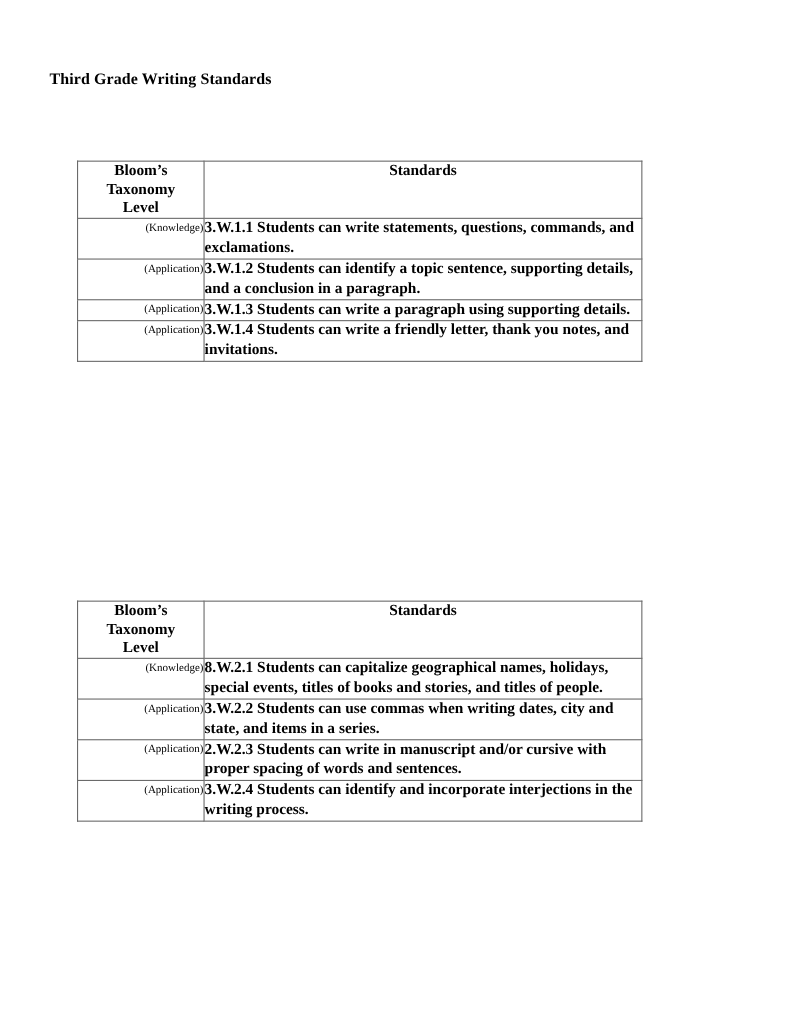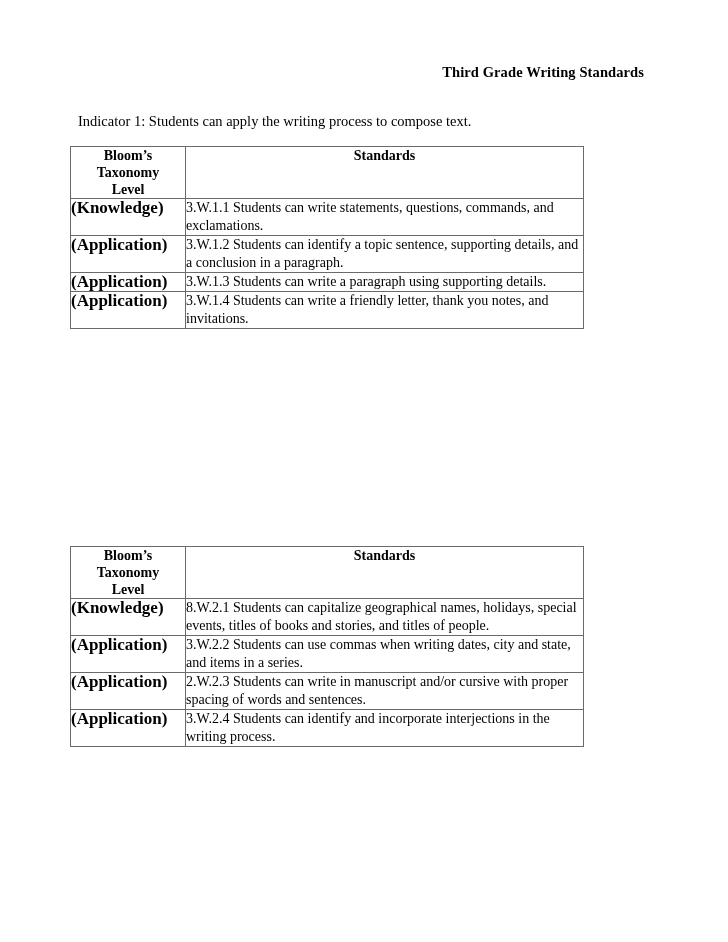--- a/index.html
+++ b/index.html
@@ -18,24 +18,25 @@
   .page {
     position: absolute;
     inset: 0;
     background: #ffffff;
   }
   .doc-title {
     position: absolute;
     left: 0;
     top: 64px;
     width: 644px;
-    text-align: right;
+    text-align: left;
     font-size: 14.5px;
     font-weight: bold;
     letter-spacing: 0.1px;
+    padding-left: 45px;
   }
   .indicator {
     position: absolute;
     left: 78px;
     font-size: 14.5px;
     font-weight: normal;
     white-space: nowrap;
   }
   #indicator-1 { top: 113px; }
   #indicator-2 { top: 511px; }
@@ -70,44 +71,43 @@
 
   th.hdr-standards {
     text-align: center;
     font-weight: bold;
     font-size: 14px;
     line-height: 17px;
     padding: 6px 4px 8px 4px;
   }
 
   td.cell-level {
-    font-size: 17px;
-    font-weight: bold;
+    font-size: 10px;
+    font-weight: normal;
     line-height: 18px;
     padding: 18px 4px 20px 10px;
-    text-align: left;
+    text-align: right;
     white-space: nowrap;
   }
   td.cell-standard {
     font-size: 14px;
-    font-weight: normal;
+    font-weight: bold;
     line-height: 18px;
     padding: 18px 14px 20px 7px;
     text-align: left;
     margin-left: 48px;
   }
 </style>
 </head>
 <body>
 
 <div class="page">
 
   <div class="doc-title">Third Grade Writing Standards</div>
 
-  <div class="indicator" id="indicator-1">Indicator 1: Students can apply the writing process to compose text.</div>
 
   <table class="std-table" id="table-1">
     <colgroup>
       <col class="col-bloom">
       <col class="col-standards">
     </colgroup>
     <thead>
       <tr>
         <th class="hdr-bloom">
           <span class="hdr-line">Bloom’s</span>

